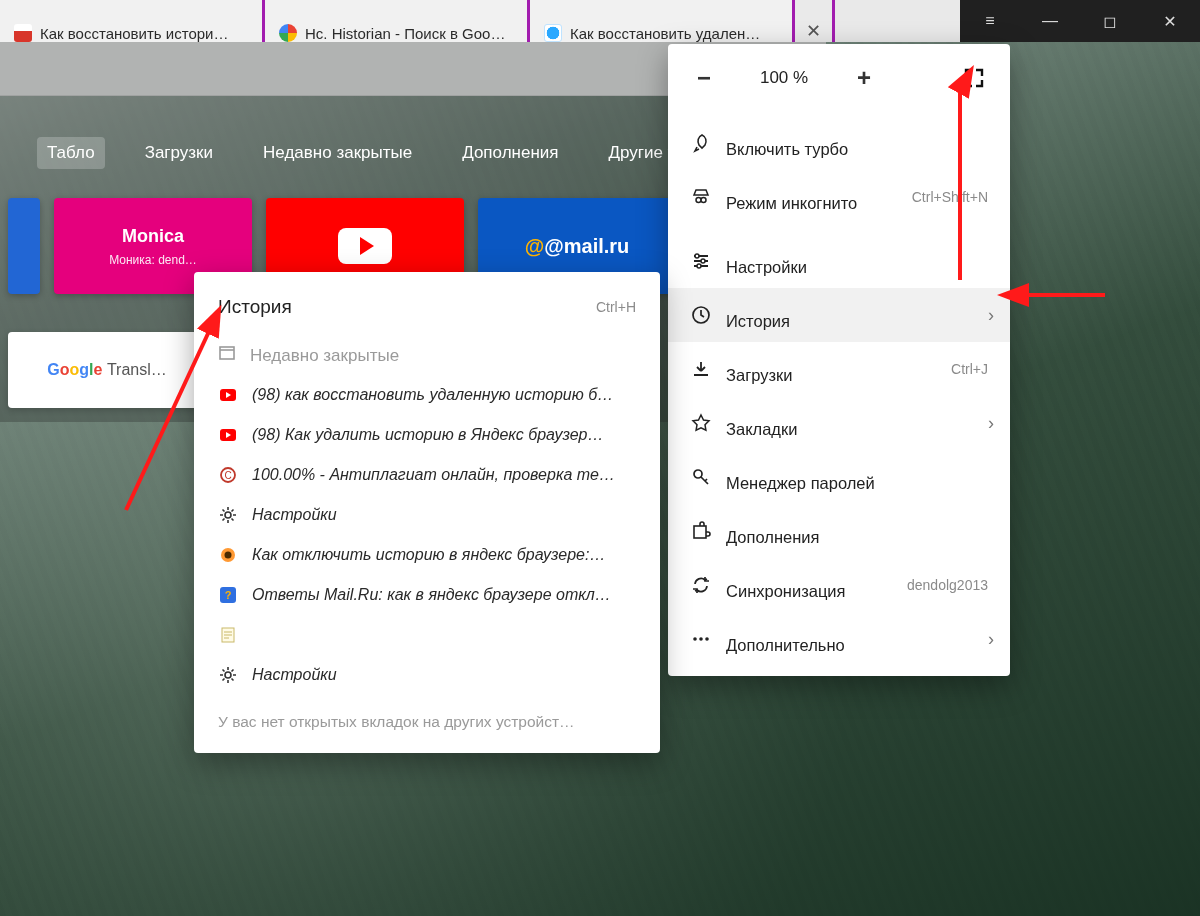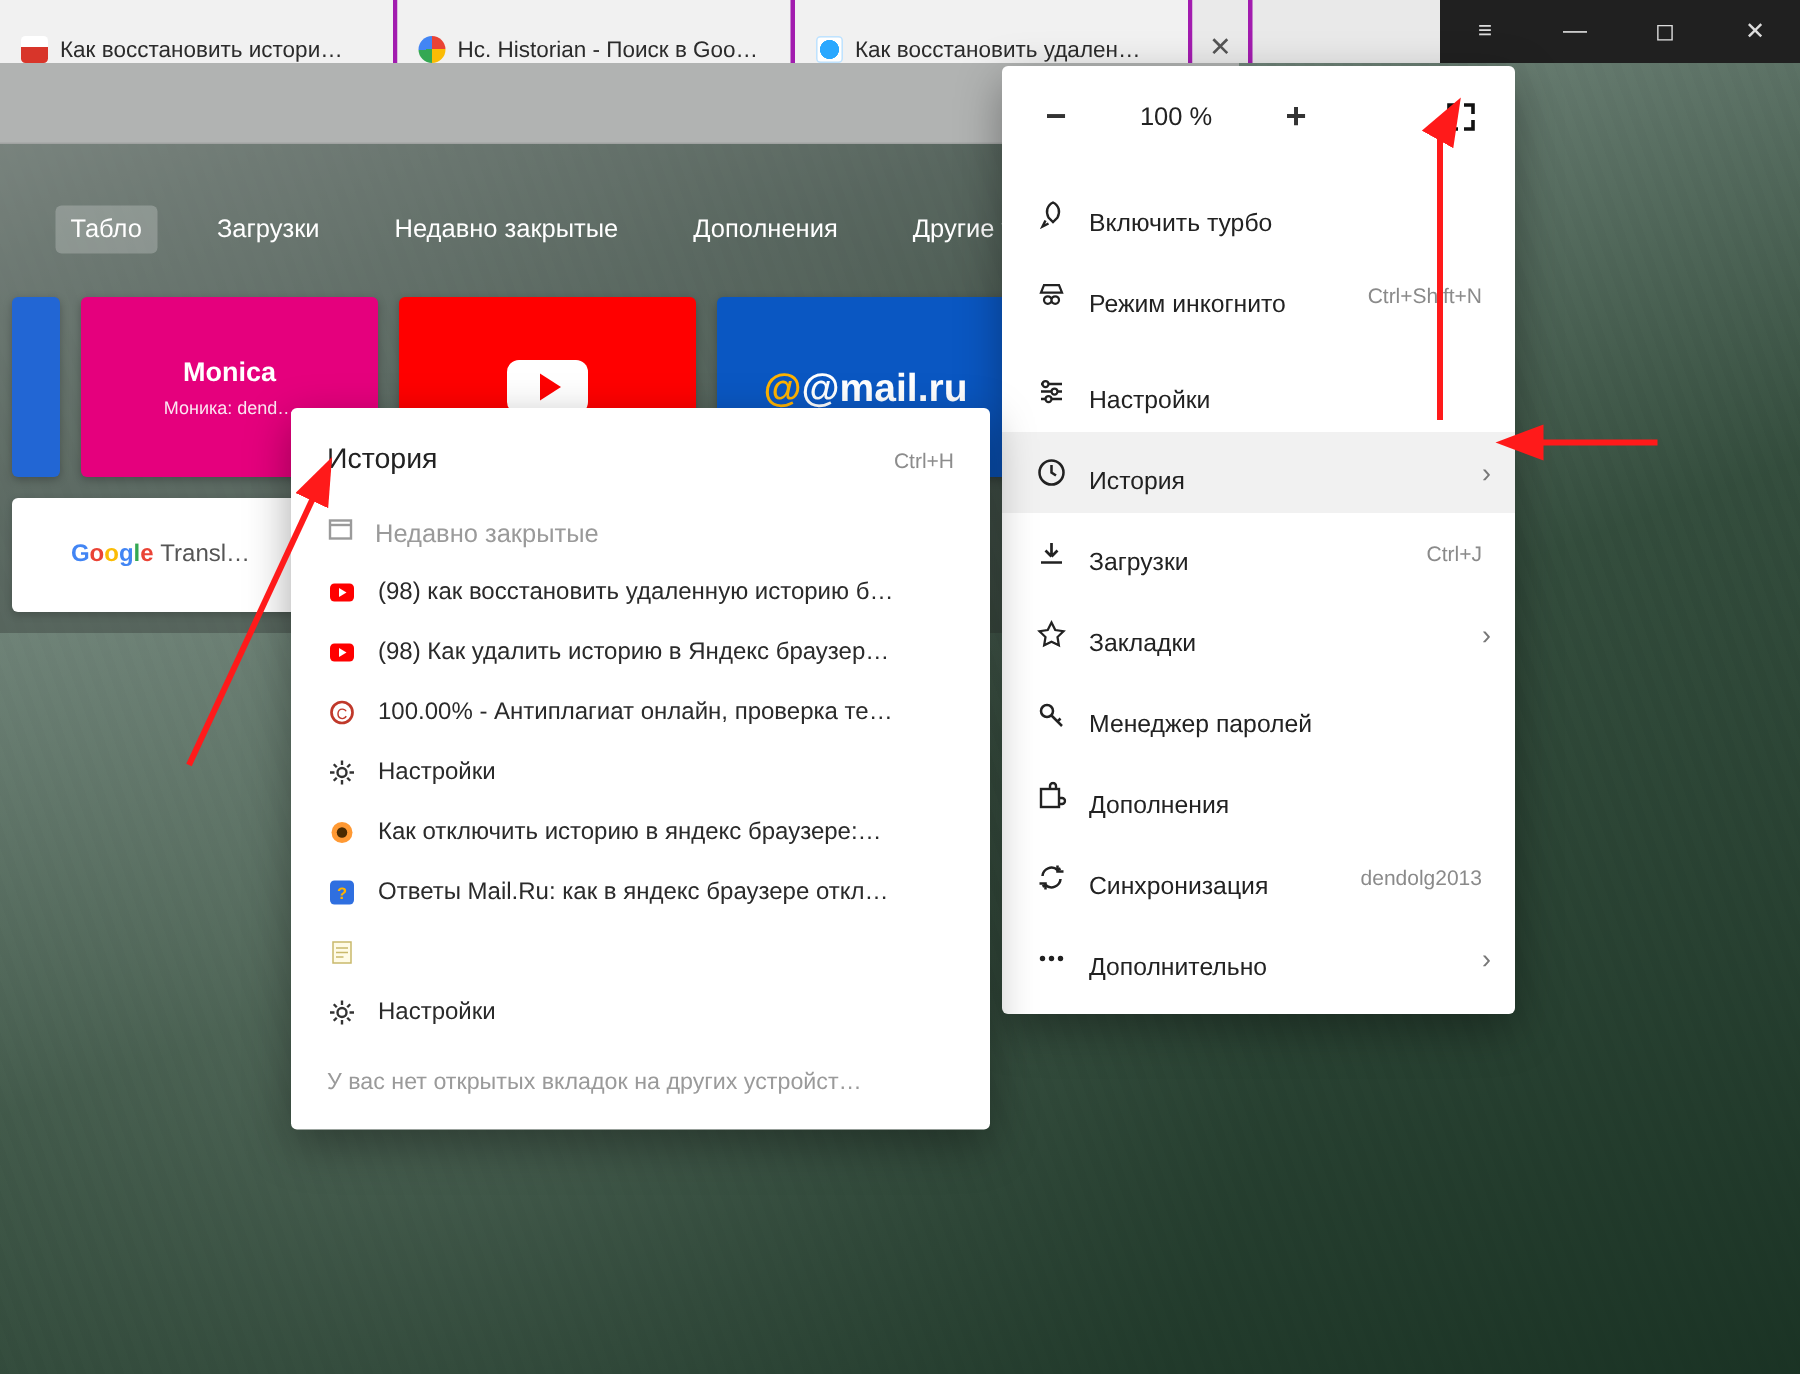--- a/index.html
+++ b/index.html
@@ -15,21 +15,21 @@
   .tab .fav { width:18px; height:18px; border-radius:3px; flex:0 0 18px; }
   .tab.newtab { width:40px; justify-content:center; background:#eaeaea; }
   .winctrls { display:flex; margin-left:auto; background:#202020; }
   .winbtn { width:60px; display:flex; align-items:center; justify-content:center; color:#ddd; font-size:16px; cursor:pointer; }
   .addrbar { position:absolute; top:42px; left:0; width:826px; height:54px; background:#fff; border-bottom:1px solid #e5e5e5; }
   .scrim { position:absolute; top:42px; left:0; width:826px; height:380px; background:rgba(50,55,52,.38); pointer-events:none; }
   .navrow { position:absolute; top:126px; left:17px; width:826px; height:54px; display:flex; align-items:center; gap:30px; padding:0 20px; color:#fff; font-size:17px; }
   .navitem { padding:6px 10px; border-radius:4px; cursor:pointer; }
   .navitem.active { background:rgba(255,255,255,.22); }
   .tiles { position:absolute; top:198px; left:0; width:826px; padding:0 8px; display:flex; gap:14px; }
-  .tile { width:198px; height:120px; border-radius:4px; display:flex; flex-direction:column; align-items:center; justify-content:center; color:#fff; font-size:18px; font-weight:600; box-shadow:0 2px 6px rgba(0,0,0,.25); cursor:pointer; }
+  .tile { width:198px; height:96px; border-radius:4px; display:flex; flex-direction:column; align-items:center; justify-content:center; color:#fff; font-size:18px; font-weight:600; box-shadow:0 2px 6px rgba(0,0,0,.25); cursor:pointer; }
   .tile small { font-size:12px; font-weight:400; opacity:.9; margin-top:6px; }
   .tile.cut { width:32px; }
   .tilerow2 { position:absolute; top:332px; left:8px; }
   .tile2 { width:198px; height:76px; background:#fff; border-radius:4px; display:flex; align-items:center; justify-content:center; font-size:16px; color:#333; box-shadow:0 2px 6px rgba(0,0,0,.2); }
   .goog { font-weight:600; }
   .goog .b{color:#4285F4}.goog .r{color:#EA4335}.goog .y{color:#FBBC05}.goog .g{color:#34A853}
 
   .menu { position:absolute; background:#fff; border-radius:4px; box-shadow:0 10px 30px rgba(0,0,0,.35); color:#222; }
   .mainmenu { top:44px; right:190px; width:342px; padding:6px 0 10px; }
   .zoomrow { display:flex; align-items:center; justify-content:space-between; padding:14px 22px; }
@@ -43,21 +43,21 @@
   .mi .chev { color:#777; font-size:18px; position:absolute; right:16px; }
   .gap { height:10px; }
 
   .submenu { top:272px; left:194px; width:466px; padding:8px 0 14px; }
   .submenu .head { display:flex; align-items:center; justify-content:space-between; padding:16px 24px 12px; }
   .submenu .head .t { font-size:19px; font-weight:500; }
   .submenu .head .sc { color:#8c8c8c; font-size:14px; }
   .submenu .sih { padding:14px 24px 8px; display:flex; gap:14px; color:#9a9a9a; font-size:17px; align-items:center; }
   .submenu .it { display:flex; align-items:center; gap:14px; padding:10px 24px; font-size:16px; color:#2a2a2a; cursor:pointer; }
   .submenu .it .ic { width:20px; height:20px; flex:0 0 20px; display:flex; align-items:center; justify-content:center; }
-  .submenu .it span.tx { flex:1; overflow:hidden; text-overflow:ellipsis; white-space:nowrap; }
+  .submenu .it span.tx { flex:1; overflow:hidden; text-overflow:ellipsis; white-space:nowrap;font-style:italic; }
   .submenu .foot { padding:18px 24px 8px; color:#9a9a9a; font-size:15.5px; }
 
   .arrow { position:absolute; pointer-events:none; }
   .arrow svg { overflow:visible; }
   .yt-box { width:54px;height:36px;background:#fff;border-radius:8px;display:flex;align-items:center;justify-content:center; }
   .yt-box .innertri{ width:0;height:0;border-left:14px solid #ff0000;border-top:9px solid transparent;border-bottom:9px solid transparent; margin-left:4px;}
 </style>
 </head>
 <body>
 
@@ -113,21 +113,21 @@
   <div class="tile" style="background:#e5007d;">
     <span>Monica</span>
     <small>Моника: dend…</small>
   </div>
   <div class="tile" style="background:#ff0000;">
     <div class="yt-box">
         <div class="innertri"></div>
       </div>
   </div>
   <div class="tile" style="background:#0a57c2;">
-    <span style="color:#ffb300;font-weight:700;font-size:26px;">
+    <span style="color:#ffb300;font-weight:700;font-size:20px;">
       <span style="color:#ffb300">@</span><span style="color:#fff">@mail.ru</span>
     </span>
   </div>
 </div>
 
 <div class="tilerow2">
   <div class="tile2">
     <span class="goog"><span class="b">G</span><span class="r">o</span><span class="y">o</span><span class="b">g</span><span class="g">l</span><span class="r">e</span> <span style="color:#555;font-weight:400">Transl…</span></span>
   </div>
 </div>

